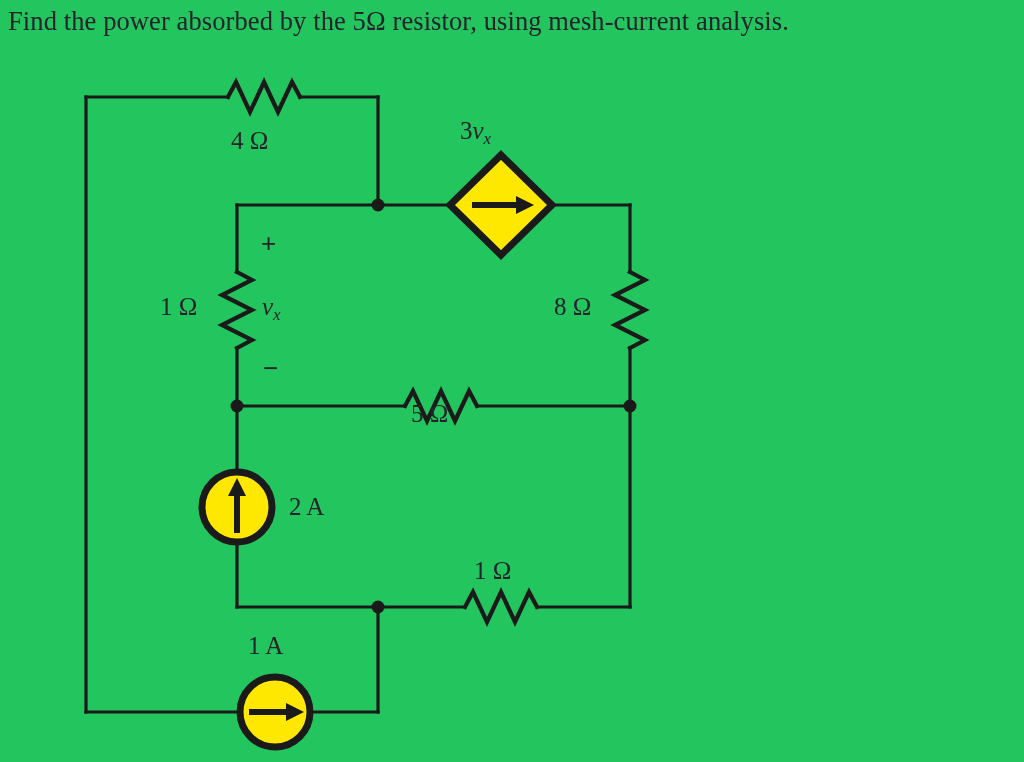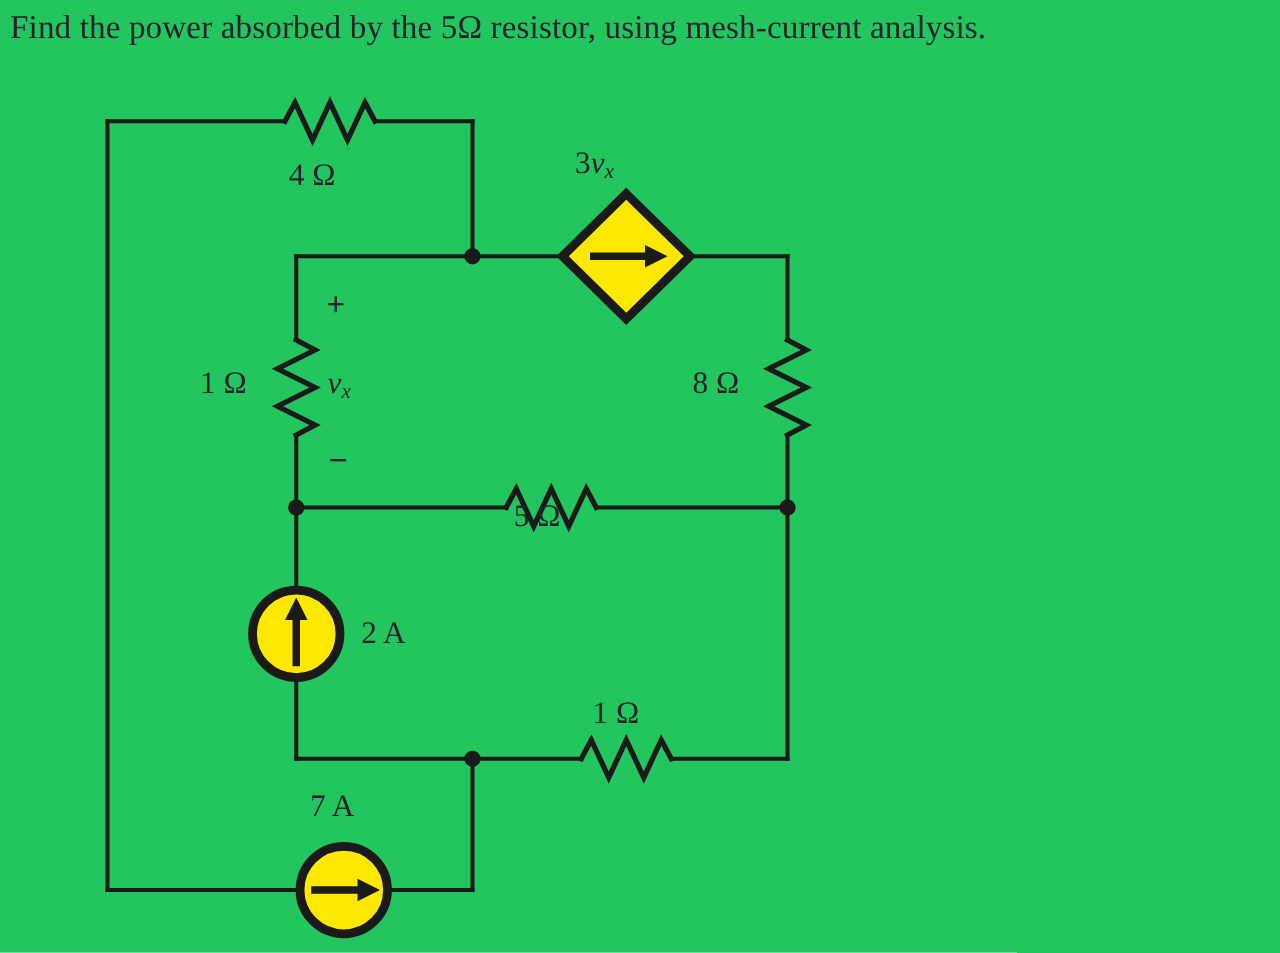--- a/index.html
+++ b/index.html
@@ -169,16 +169,16 @@
     <div class="sign" style="left:263px; top:305px;">−</div>
 
     <div class="lbl" style="left:554px; top:244px;">8 Ω</div>
 
     <div class="lbl" style="left:411px; top:307px;margin-top:44px;">5 Ω</div>
 
     <div class="lbl" style="left:289px; top:444px;">2 A</div>
 
     <div class="lbl" style="left:474px; top:508px;">1 Ω</div>
 
-    <div class="lbl" style="left:248px; top:583px;">7 A</div>
+    <div class="lbl" style="left:248px; top:583px;">1 A</div>
 
   </div>
 </div>
 
 </body></html>

